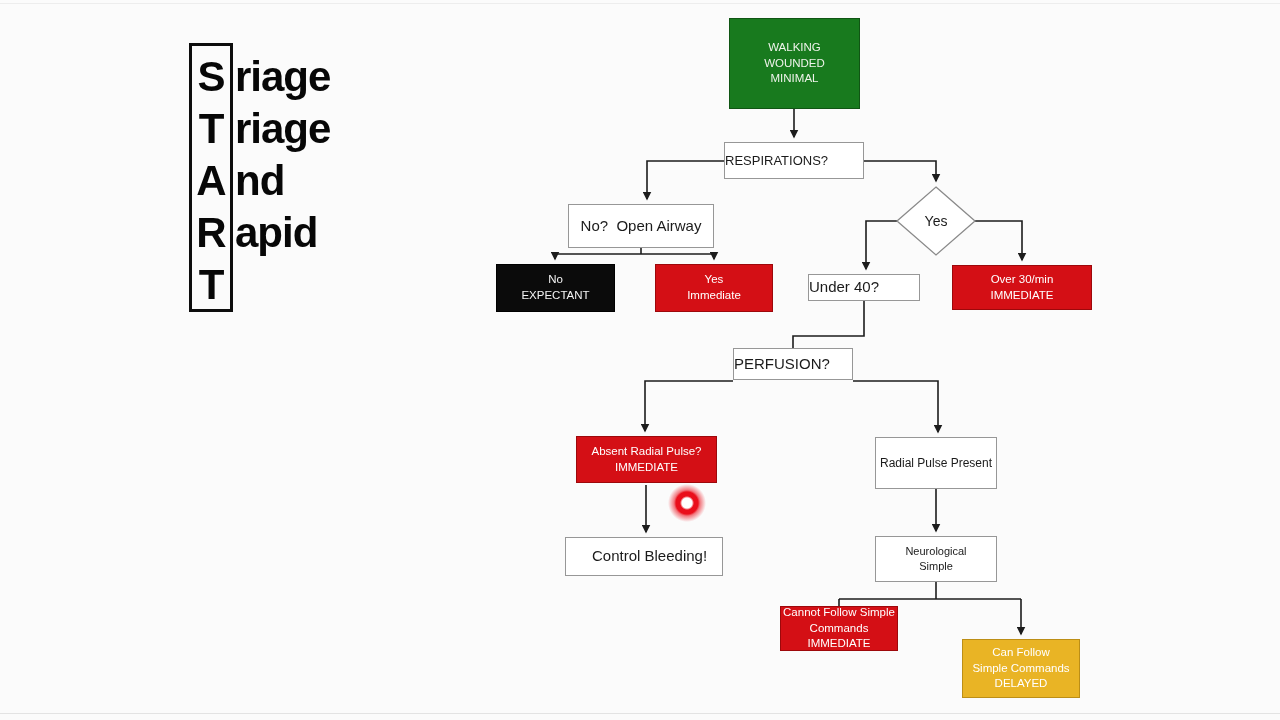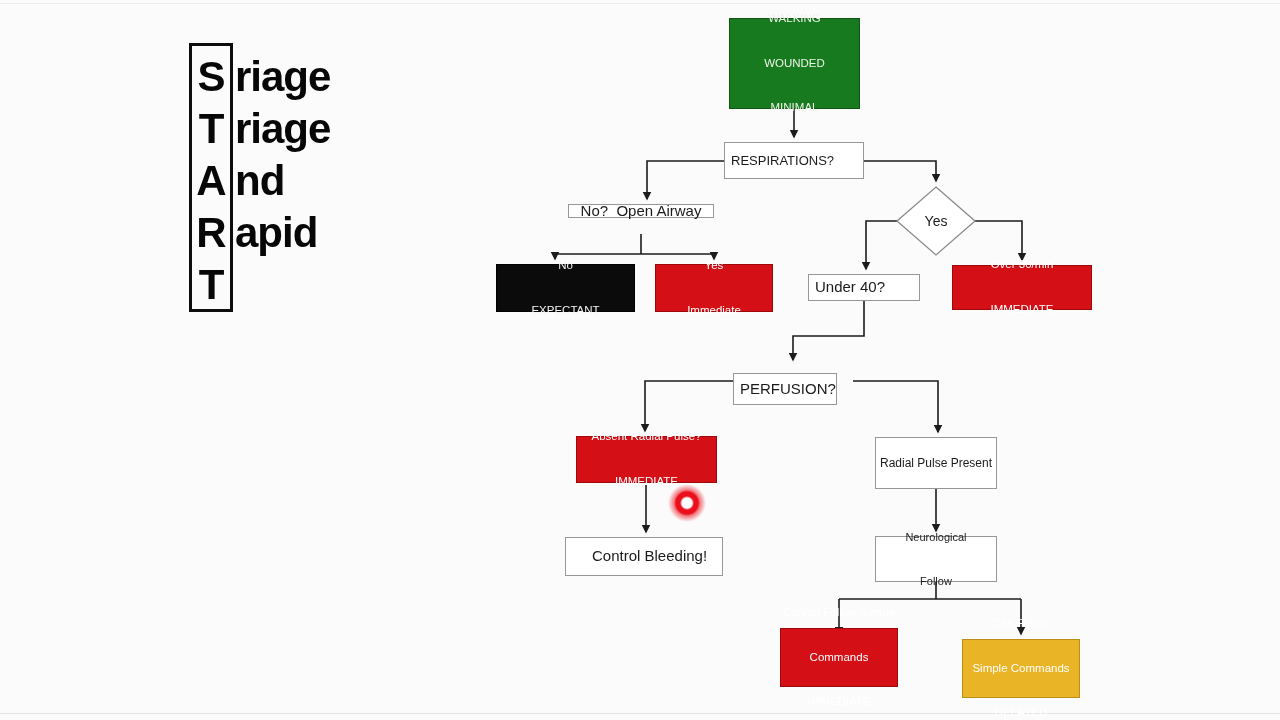--- a/index.html
+++ b/index.html
@@ -21,24 +21,24 @@
   .acronym-row{
     position:absolute;left:189px;height:52px;display:flex;align-items:center;
     font-size:42px;font-weight:bold;color:#070707;letter-spacing:-1px;white-space:nowrap;
   }
   .acronym-row .letter{display:inline-block;width:44px;text-align:center;flex:0 0 44px;}
   .acronym-row .rest{display:inline-block;margin-left:2px;}
 
   
   .box{
     position:absolute;box-sizing:border-box;display:flex;flex-direction:column;
-    align-items:center;justify-content:center;text-align:center;line-height:1.35;gap:29px;
+    align-items:center;justify-content:center;text-align:center;line-height:1.35;
   }
   .white{background:#ffffff;border:1px solid #979797;color:#1b1b1b;}
-  .leftalign{align-items:flex-start;text-align:left;padding-left:6px;}
+  .leftalign{align-items:flex-start;text-align:left;}
   .green{background:var(--green,#187a1e);border:1px solid rgba(0,0,0,.3);color:#eef3ea;}
   .red{background:var(--red,#d40f15);border:1px solid rgba(90,0,0,.45);color:#ffffff;}
   .yellow{background:var(--yellow,#e9b425);border:1px solid rgba(120,85,0,.4);color:#ffffff;}
   .black{background:#0b0b0b;border:1px solid #000;color:#f4f4f4;}
 
   .fs-big{font-size:15px;}
   .fs-med{font-size:13px;}
   .fs-sm{font-size:11.5px;}
 
   #walking-wounded-box .minimal-line{}
@@ -120,25 +120,25 @@
   <div id="walking-wounded-box" class="box green fs-sm" style="left:729px;top:18px;width:131px;height:91px">
     <span>WALKING</span>
     <span>WOUNDED</span>
     <span class="minimal-line">MINIMAL</span>
   </div>
 
   <div class="box white leftalign fs-med" style="left:724px;top:142px;width:140px;height:37px">
     <span>RESPIRATIONS?</span>
   </div>
 
-  <div class="box white fs-big" style="left:568px;top:204px;width:146px;height:14px;white-space:pre">
+  <div class="box white fs-big" style="left:568px;top:204px;width:146px;height:44px;white-space:pre">
     <span style="white-space:pre">No?  Open Airway</span>
   </div>
 
-  <div class="box black fs-sm" style="left:496px;top:264px;width:139px;height:48px">
+  <div class="box black fs-sm" style="left:496px;top:264px;width:119px;height:48px">
     <span>No</span>
     <span>EXPECTANT</span>
   </div>
 
   <div class="box red fs-sm" style="left:655px;top:264px;width:118px;height:48px">
     <span>Yes</span>
     <span>Immediate</span>
   </div>
 
   <div id="yes-diamond-label">
@@ -147,43 +147,43 @@
 
   <div class="box white leftalign fs-big" style="left:808px;top:274px;width:112px;height:27px">
     <span>Under 40?</span>
   </div>
 
   <div class="box red fs-sm" style="left:952px;top:265px;width:140px;height:45px">
     <span>Over 30/min</span>
     <span>IMMEDIATE</span>
   </div>
 
-  <div class="box white leftalign fs-big" style="left:733px;top:373px;width:104px;height:32px">
+  <div class="box white leftalign fs-big" style="left:733px;top:348px;width:120px;height:32px">
     <span>PERFUSION?</span>
   </div>
 
   <div class="box red fs-sm" style="left:576px;top:436px;width:141px;height:47px">
     <span>Absent Radial Pulse?</span>
     <span>IMMEDIATE</span>
   </div>
 
   <div class="box white" style="left:875px;top:437px;width:122px;height:52px;font-size:12px">
     <span>Radial Pulse Present</span>
   </div>
 
   <div class="box white leftalign fs-big" style="left:565px;top:537px;width:158px;height:39px;padding-left:26px">
     <span>Control Bleeding!</span>
   </div>
 
   <div class="box white" style="left:875px;top:536px;width:122px;height:46px;font-size:11px">
     <span>Neurological</span>
-    <span>Follow</span>
+    <span>Simple</span>
   </div>
 
-  <div class="box red fs-sm" style="left:780px;top:628px;width:118px;height:59px">
+  <div class="box red fs-sm" style="left:780px;top:606px;width:118px;height:45px">
     <span>Cannot Follow Simple</span>
     <span>Commands</span>
     <span>IMMEDIATE</span>
   </div>
 
   <div class="box yellow fs-sm" style="left:962px;top:639px;width:118px;height:59px">
     <span>Can Follow</span>
     <span>Simple Commands</span>
     <span>DELAYED</span>
   </div>

